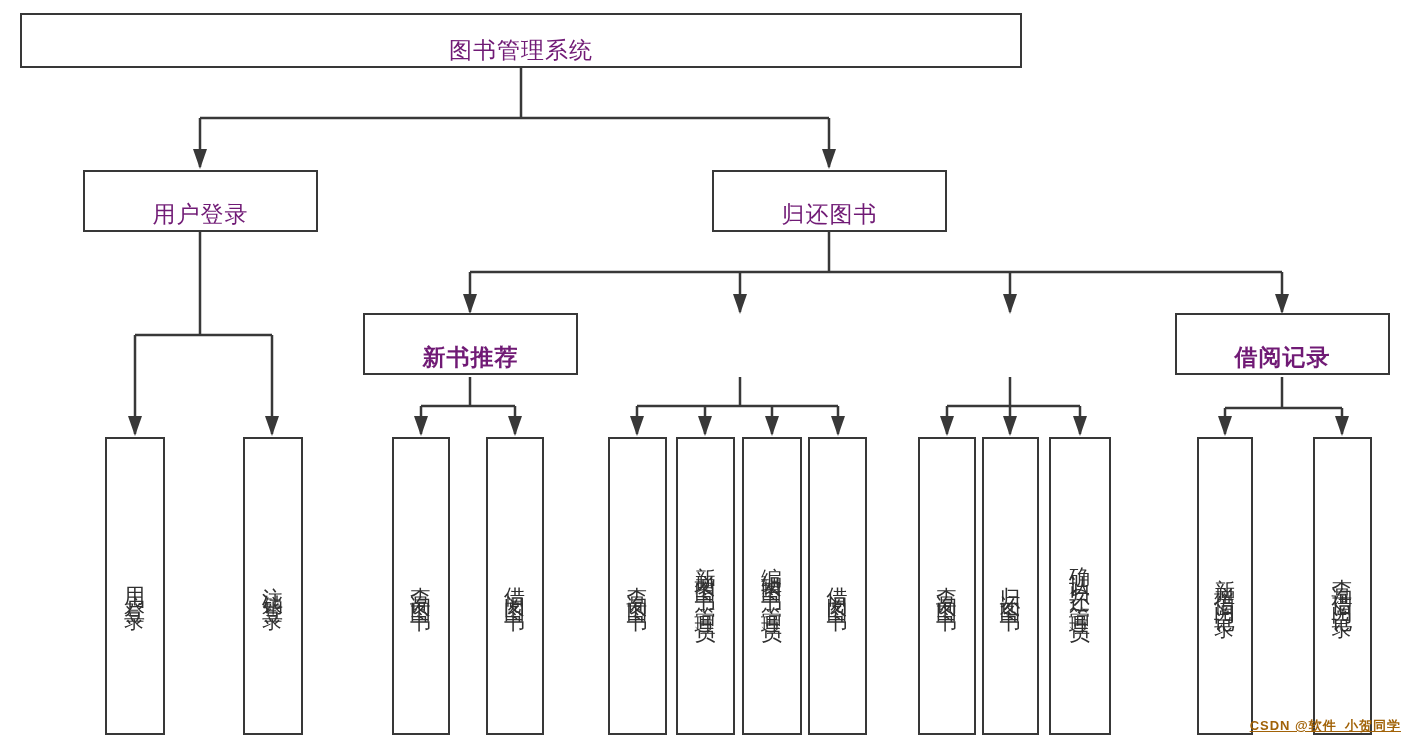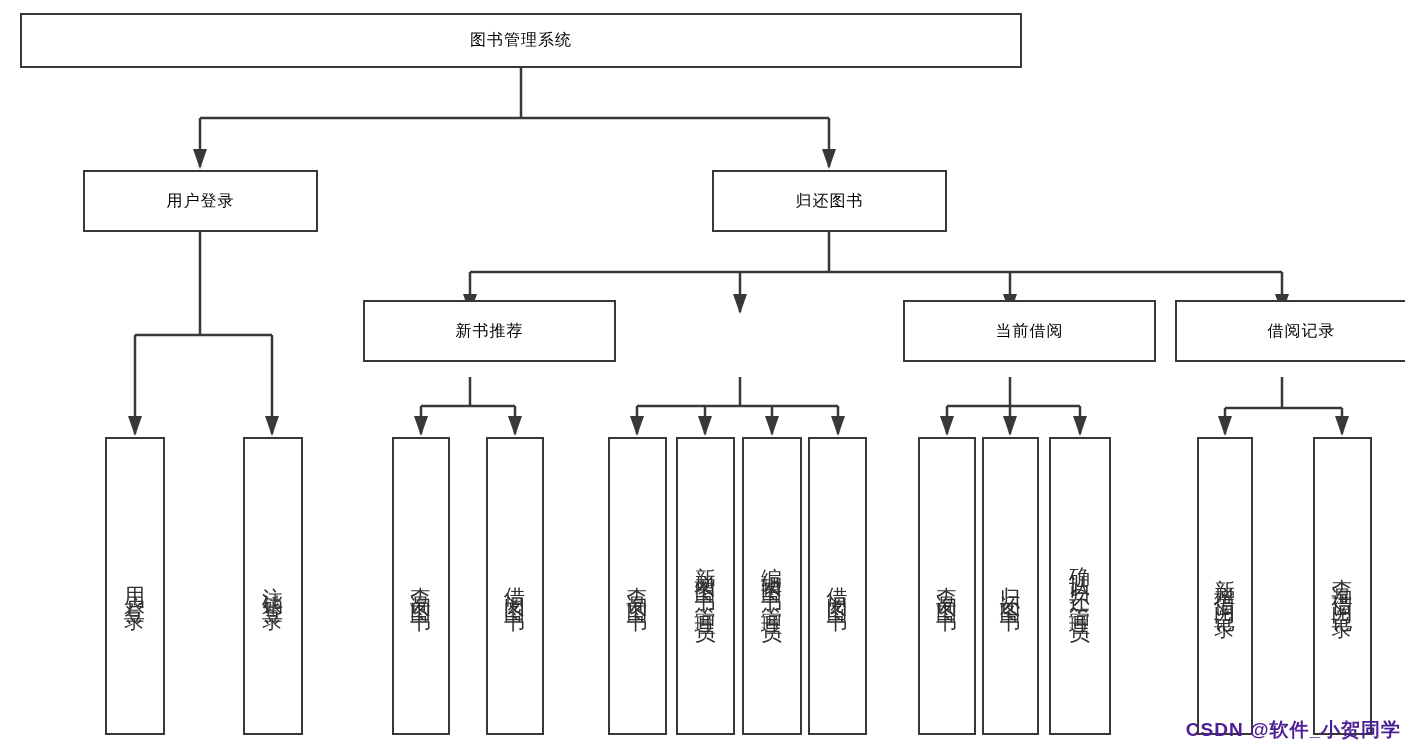--- a/index.html
+++ b/index.html
@@ -20,31 +20,31 @@
     left: 0; top: 0;
     width: 1405px;
     height: 747px;
   }
   .node {
     position: absolute;
     box-sizing: border-box;
     background: #ffffff;
     border: 2.5px solid #383838;
     display: flex;
-    align-items: center;
+    align-items: flex-end;
     justify-content: center;
-    color: #000000;
-    font-size: 16px;
+    color: #701a75;
+    font-size: 23px;
     letter-spacing: 1px;
     text-align: center;
   }
   .node.root   { left: 20px;  top: 13px;  width: 1002px; height: 55px; }
   .node.lvl2a  { left: 83px;  top: 170px; width: 235px;  height: 62px; }
   .node.lvl2b  { left: 712px; top: 170px; width: 235px;  height: 62px; }
-  .node.lvl3   { top: 300px; height: 62px; width: 253px; }
+  .node.lvl3   { top: 313px; height: 62px; width: 215px; font-weight: bold; }
   .node.l3a { left: 363px; }
   .node.l3b { left: 633px; }
   .node.l3c { left: 903px; }
   .node.l3d { left: 1175px; }
   .leaf {
     position: absolute;
     box-sizing: border-box;
     top: 437px;
     height: 298px;
     background: #ffffff;
@@ -72,25 +72,26 @@
   .lf8  { left: 808px;  width: 59px; }
   .lf9  { left: 918px;  width: 58px; }
   .lf10 { left: 982px;  width: 57px; }
   .lf11 { left: 1049px; width: 62px; }
   .lf12 { left: 1197px; width: 56px; }
   .lf13 { left: 1313px; width: 59px; }
   .watermark {
     position: absolute;
     right: 4px;
     top: 717px;
-    font-size: 19px;
+    font-size: 13px;
     font-weight: bold;
-    color: #4c1d95;
+    color: #a16207;
     letter-spacing: 1px;
     white-space: nowrap;
+    text-decoration: underline;
   }
 </style>
 </head>
 <body>
 
 <div class="canvas">
 
   <svg class="connectors" viewBox="0 0 1405 747" xmlns="http://www.w3.org/2000/svg">
     <g stroke="#383838" stroke-width="2.5" fill="none">
 
@@ -138,23 +139,20 @@
   <div class="node lvl2a">
     <span>用户登录</span>
   </div>
   <div class="node lvl2b">
     <span>归还图书</span>
   </div>
 
   <div class="node lvl3 l3a">
     <span>新书推荐</span>
   </div>
-  <div class="node lvl3 l3c">
-    <span>当前借阅</span>
-  </div>
   <div class="node lvl3 l3d">
     <span>借阅记录</span>
   </div>
 
   <div class="leaf lf1">
     <span>用户登录</span>
   </div>
   <div class="leaf lf2">
     <span>注销登录</span>
   </div>

